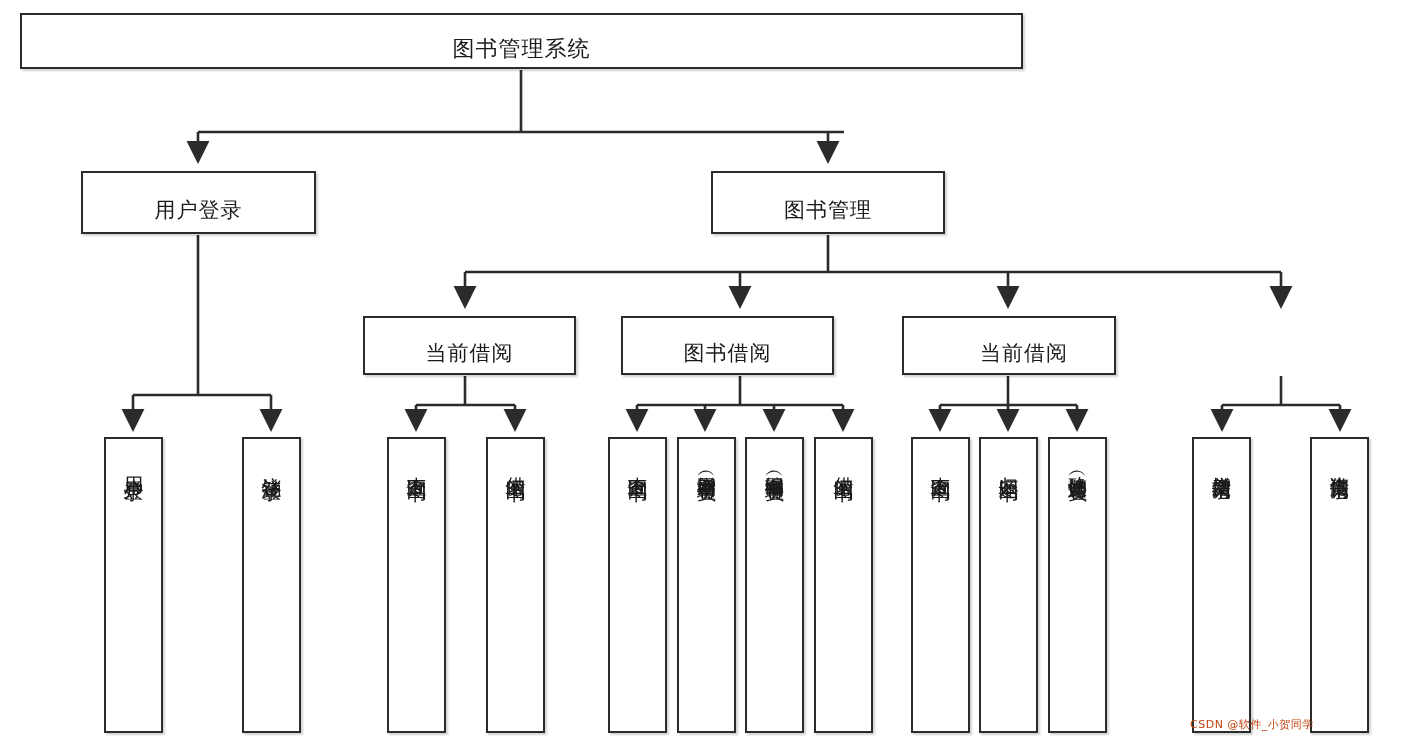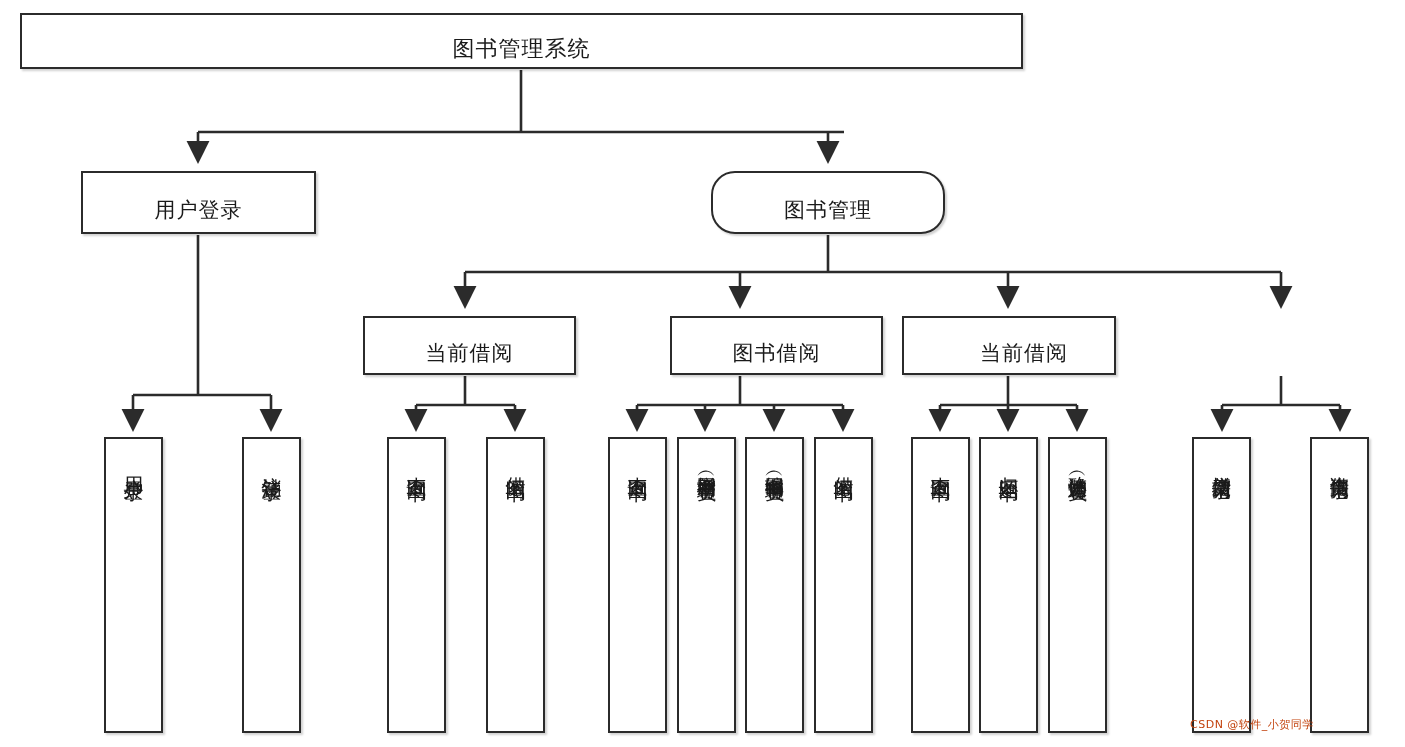--- a/index.html
+++ b/index.html
@@ -138,29 +138,29 @@
   </svg>
 
   <div class="node h root" style="left:20px; top:13px; width:1003px; height:56px;">
     <span class="node-label">图书管理系统</span>
   </div>
 
   <div class="node h" style="left:81px; top:171px; width:235px; height:63px;">
     <span class="node-label">用户登录</span>
   </div>
 
-  <div class="node h" style="left:711px; top:171px; width:234px; height:63px;border-radius:24px;">
+  <div class="node h" style="left:711px; top:171px; width:234px; height:63px;">
     <span class="node-label">图书管理</span>
   </div>
 
   <div class="node h" style="left:363px; top:316px; width:213px; height:59px;">
     <span class="node-label">当前借阅</span>
   </div>
 
-  <div class="node h" style="left:670px; top:316px; width:213px; height:59px;">
+  <div class="node h" style="left:621px; top:316px; width:213px; height:59px;">
     <span class="node-label">图书借阅</span>
   </div>
 
   <div class="node h" style="left:902px; top:316px; width:214px; height:59px;padding-left:30px;">
     <span class="node-label">当前借阅</span>
   </div>
 
 
   <div class="node v" style="left:104px; top:437px; width:59px; height:296px;">
     <span class="node-label">用户登录</span>

